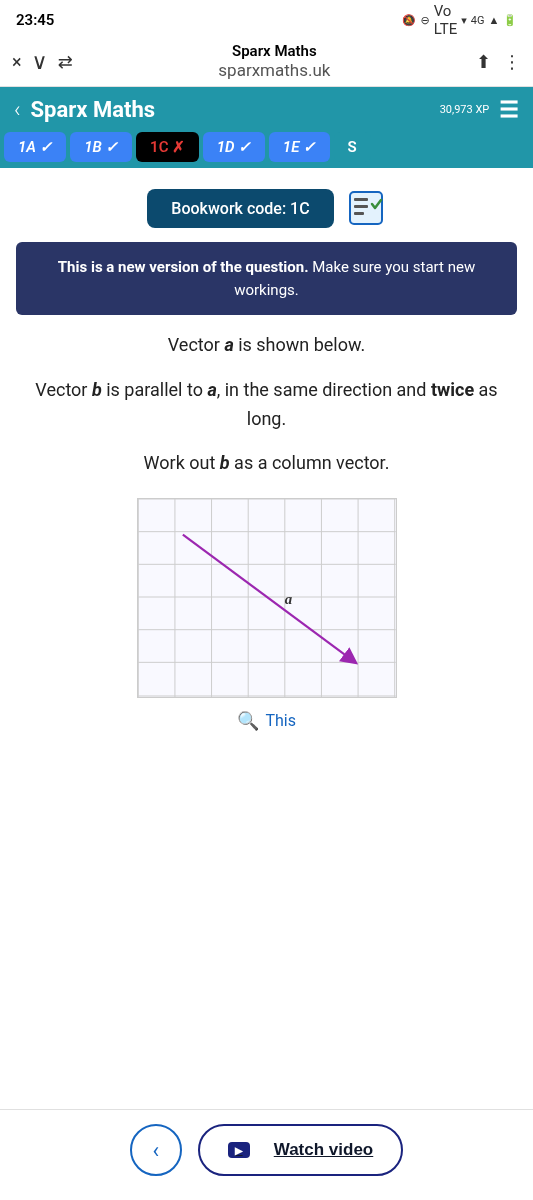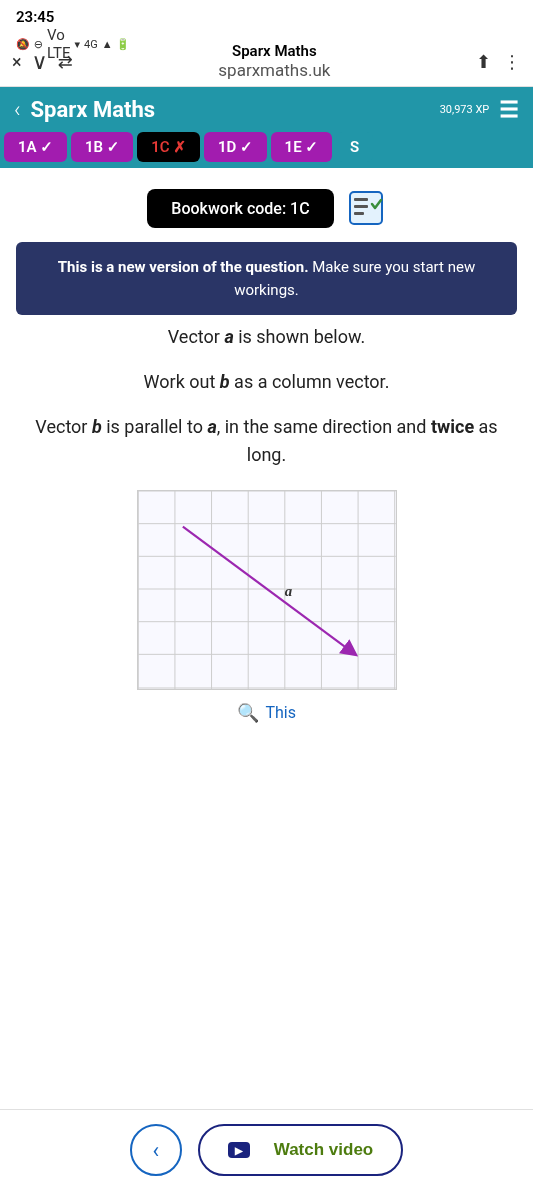--- a/index.html
+++ b/index.html
@@ -10,23 +10,23 @@
       font-family: -apple-system, BlinkMacSystemFont, 'Segoe UI', Roboto, sans-serif;
       background: #fff;
       overflow-x: hidden;
     }
 
     
     .status-bar {
       background: #fff;
       display: flex;
       justify-content: space-between;
+      align-items: center;
       padding: 8px 16px 4px;
       height: 36px;
-      flex-direction: column;
     }
     .status-time {
       font-size: 15px;
       font-weight: 600;
       color: #000;
     }
     .status-icons {
       display: flex;
       align-items: center;
       gap: 4px;
@@ -114,22 +114,23 @@
     .tab-bar::-webkit-scrollbar { display: none; }
     .tab-item {
       padding: 6px 14px;
       border-radius: 6px;
       font-size: 15px;
       font-weight: 600;
       white-space: nowrap;
       cursor: pointer;
     }
     .tab-complete {
-      background: #a21caf;
-      color: #fff;
+      background: #3b82f6;
+      color: #fff;
+      font-style: italic;
     }
     .tab-error {
       background: #000000;
       color: #e53935;
     }
     .tab-hidden {
       background: #2196a8;
       color: #fff;
     }
 
@@ -142,42 +143,42 @@
     
     .bookwork-row {
       display: flex;
       align-items: center;
       justify-content: center;
       gap: 12px;
       margin-bottom: 14px;
       margin-top: 4px;
     }
     .bookwork-code {
-      background: #000000;
+      background: #0c4a6e;
       color: #fff;
       padding: 10px 24px;
       border-radius: 8px;
       font-size: 16px;
       font-weight: 500;
     }
     .bookwork-icon {
       width: 40px;
       height: 40px;
     }
 
     
     .notice-banner {
       background: #2a3566;
       color: #fff;
       text-align: center;
       padding: 14px 20px;
       border-radius: 6px;
       font-size: 15px;
       line-height: 1.5;
-      margin-bottom: 8px;
+      margin-bottom: 16px;
     }
     .notice-banner strong {
       font-weight: 700;
     }
 
     
     .question-text {
       text-align: center;
       font-size: 18px;
       color: #222;
@@ -241,29 +242,30 @@
       justify-content: center;
       cursor: pointer;
     }
     .back-circle span {
       color: #1565c0;
       font-size: 20px;
     }
     .watch-btn {
       border: 2px solid #1a237e;
       background: #fff;
-      color: #4d7c0f;
+      color: #0f172a;
       padding: 14px 28px;
       border-radius: 30px;
       font-size: 17px;
       font-weight: 600;
       cursor: pointer;
       display: flex;
       align-items: center;
       gap: 24px;
+      text-decoration: underline;
     }
     .watch-icon {
       background: #1a237e;
       border-radius: 4px;
       width: 22px;
       height: 16px;
       display: flex;
       align-items: center;
       justify-content: center;
     }
@@ -346,25 +348,25 @@
   <div class="notice-banner">
     <strong>This is a new version of the question.</strong>
     <span> Make sure you start new workings.</span>
   </div>
 
   <div class="question-text">
     Vector <span style="font-style:italic;font-weight:700;">a</span> is shown below.
   </div>
 
   <div class="question-text">
+    Vector <span style="font-style:italic;font-weight:700;">b</span> is parallel to <span style="font-style:italic;font-weight:700;">a</span>, in the same direction and <strong>twice</strong> as long.
+  </div>
+
+  <div class="question-text">
     Work out <span style="font-style:italic;font-weight:700;">b</span> as a column vector.
-  </div>
-
-  <div class="question-text">
-    Vector <span style="font-style:italic;font-weight:700;">b</span> is parallel to <span style="font-style:italic;font-weight:700;">a</span>, in the same direction and <strong>twice</strong> as long.
   </div>
 
   <div class="graph-container">
     <div class="graph-box">
       <svg class="grid-svg" viewBox="0 0 260 200" xmlns="http://www.w3.org/2000/svg">
 
         <line x1="0" y1="0" x2="0" y2="200" stroke="#ccc" stroke-width="1"></line>
         <line x1="37" y1="0" x2="37" y2="200" stroke="#ccc" stroke-width="1"></line>
         <line x1="74" y1="0" x2="74" y2="200" stroke="#ccc" stroke-width="1"></line>
         <line x1="111" y1="0" x2="111" y2="200" stroke="#ccc" stroke-width="1"></line>

